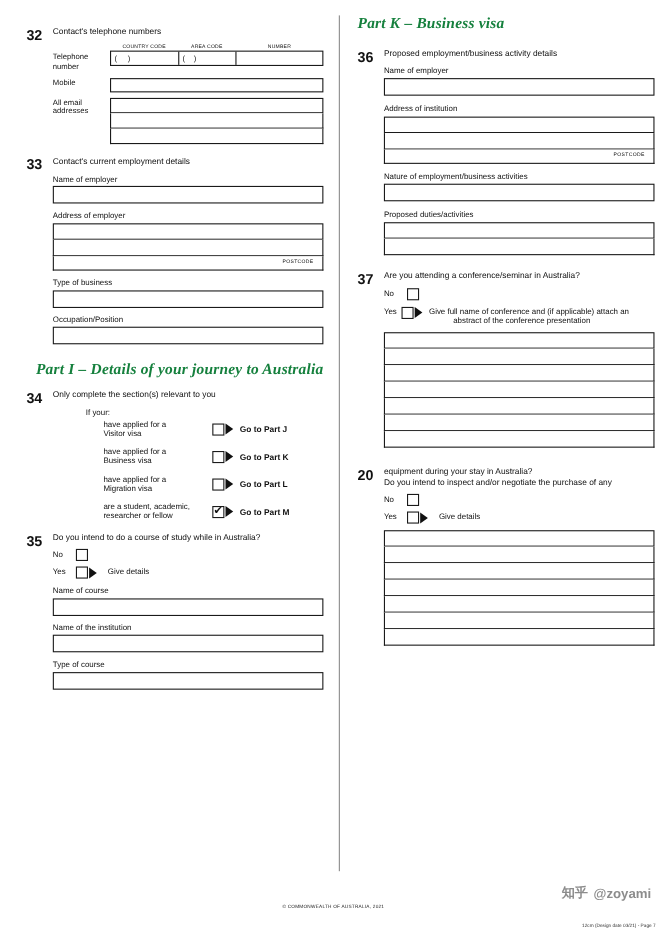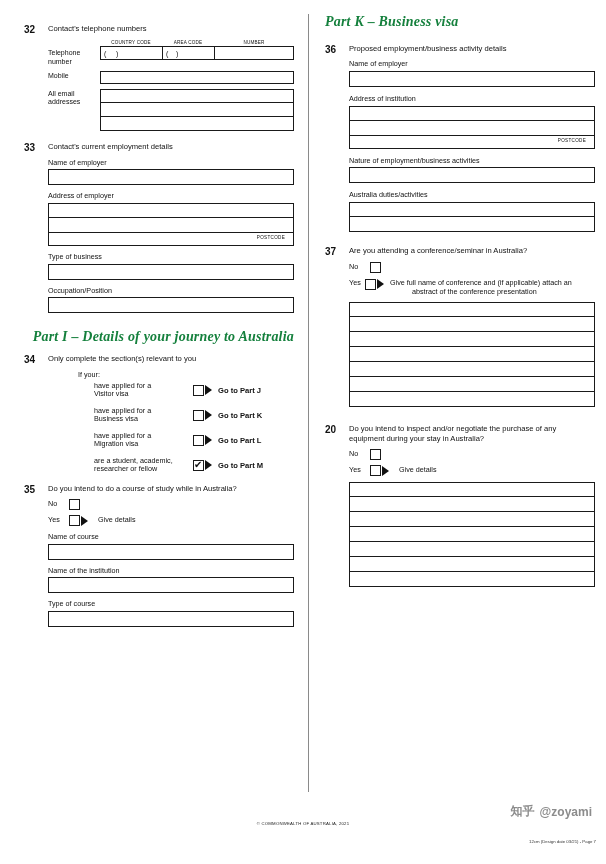--- a/index.html
+++ b/index.html
@@ -12,21 +12,21 @@
     overflow:hidden;
   }
   .page{position:absolute;left:0;top:0;width:606px;height:864px;}
   .col{position:absolute;top:0;width:270px;}
   .col-left{left:24px;}
   .col-right{left:325px;}
   .divider{position:absolute;left:308px;top:14px;width:1px;height:778px;background:#8a8a8a;}
 
   .qnum{
     position:absolute;left:0;top:0;width:20px;
-    font-size:10px;font-weight:bold;color:#111;
+    font-size:13px;font-weight:bold;color:#111;
   }
   .block{position:relative;margin-bottom:0;}
   .qtitle{font-size:7.6px;color:#111;line-height:1.25;}
   .qbody{margin-left:24px;}
 
   .lbl{font-size:7.2px;color:#111;line-height:1.2;}
 
   .box{
     border:1px solid #1a1a1a;
     background:#fff;
@@ -311,21 +311,21 @@
             </div>
           </div>
         </div>
 
         <div style="margin-top:8px;">
           <div class="lbl">Nature of employment/business activities</div>
           <div class="box" style="height:16px;margin-top:2px;"></div>
         </div>
 
         <div style="margin-top:8px;">
-          <div class="lbl">Australia duties/activities</div>
+          <div class="lbl">Proposed duties/activities</div>
           <div style="margin-top:2px;">
             <div class="box" style="height:15px;"></div>
             <div class="box" style="height:15px;border-top:none;"></div>
           </div>
         </div>
       </div>
     </div>
 
     <div class="block" style="margin-top:14px;">
       <div class="qnum">37</div>
@@ -356,22 +356,22 @@
           <div class="box" style="height:15px;border-top:none;"></div>
           <div class="box" style="height:15px;border-top:none;"></div>
           <div class="box" style="height:15px;border-top:none;"></div>
         </div>
       </div>
     </div>
 
     <div class="block" style="margin-top:17px;">
       <div class="qnum">20</div>
       <div class="qbody">
+        <div class="qtitle">equipment during your stay in Australia?</div>
         <div class="qtitle">Do you intend to inspect and/or negotiate the purchase of any</div>
-        <div class="qtitle">equipment during your stay in Australia?</div>
 
         <div class="row-inline" style="margin-top:6px;">
           <span class="lbl" style="width:16px;">No</span>
           <span class="checkbox"></span>
         </div>
         <div class="row-inline" style="margin-top:5px;">
           <span class="lbl" style="width:16px;">Yes</span>
           <span class="arrowbox">
               <span class="checkbox"></span>
               <span class="arrow"></span>

